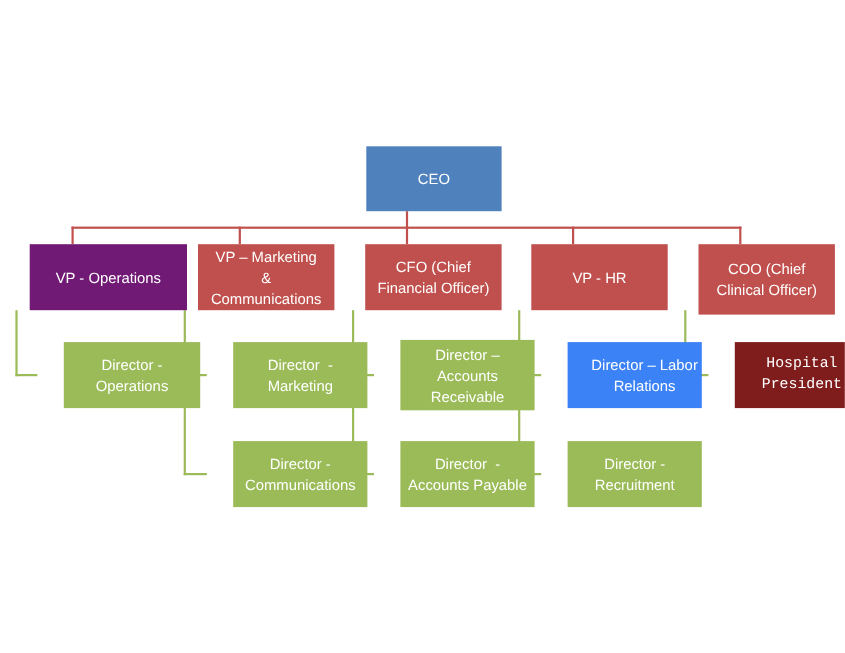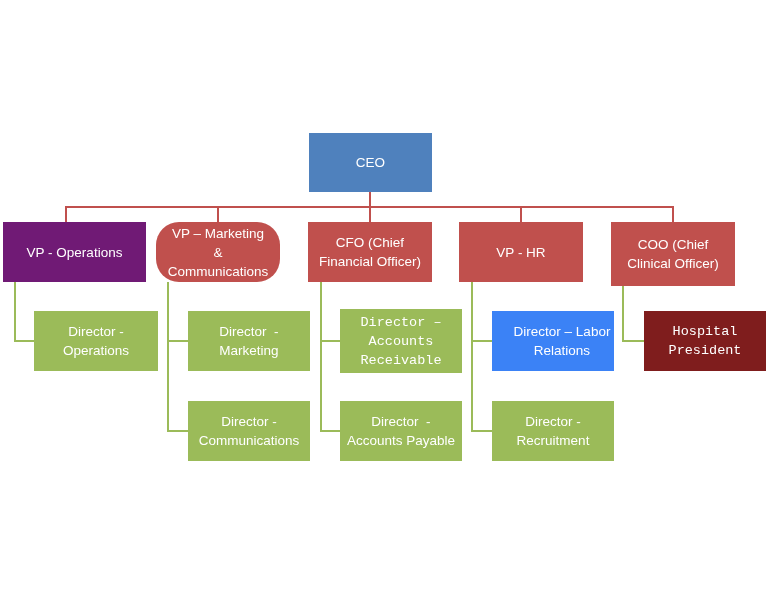--- a/index.html
+++ b/index.html
@@ -18,20 +18,21 @@
     display:flex;
     align-items:center;
     justify-content:center;
     text-align:center;
     color:#ffffff;
     font-size:13.5px;
     line-height:19px;
     white-space:pre-wrap;
     box-sizing:border-box;
     padding:1px 2px;
+    margin-left:24px;
   }
   .connector{
     position:absolute;
   }
 </style>
 </head>
 <body>
 
 <div class="stage">
     <div class="connector" style="left: 369px; top: 192px; width: 2px; height: 30px; background: rgb(192, 80, 77);"></div>
@@ -48,33 +49,33 @@
     <div class="connector" style="left: 320px; top: 282px; width: 2px; height: 150px; background: rgb(155, 187, 89);"></div>
     <div class="connector" style="left: 320px; top: 340px; width: 20px; height: 2px; background: rgb(155, 187, 89);"></div>
     <div class="connector" style="left: 320px; top: 430px; width: 20px; height: 2px; background: rgb(155, 187, 89);"></div>
     <div class="connector" style="left: 471px; top: 282px; width: 2px; height: 150px; background: rgb(155, 187, 89);"></div>
     <div class="connector" style="left: 471px; top: 340px; width: 21px; height: 2px; background: rgb(155, 187, 89);"></div>
     <div class="connector" style="left: 471px; top: 430px; width: 21px; height: 2px; background: rgb(155, 187, 89);"></div>
     <div class="connector" style="left: 622px; top: 282px; width: 2px; height: 60px; background: rgb(155, 187, 89);"></div>
     <div class="connector" style="left: 622px; top: 340px; width: 22px; height: 2px; background: rgb(155, 187, 89);"></div>
     <div class="org-node" style="left: 309px; top: 133px; width: 123px; height: 59px; background: rgb(79, 129, 189);">CEO</div>
     <div class="org-node" style="left: 3px; top: 222px; width: 143px; height: 60px; background: #701a75;">VP - Operations</div>
-    <div class="org-node" style="left: 156px; top: 222px; width: 124px; height: 60px; background: rgb(192, 80, 77); border-radius: 23px;">VP – Marketing
+    <div class="org-node" style="left: 156px; top: 222px; width: 124px; height: 60px; background: rgb(192, 80, 77);">VP – Marketing
 &amp;
 Communications</div>
     <div class="org-node" style="left: 459px; top: 222px; width: 124px; height: 60px; background: rgb(192, 80, 77);">VP - HR</div>
     <div class="org-node" style="left: 308px; top: 222px; width: 124px; height: 60px; background: rgb(192, 80, 77);">CFO (Chief
 Financial Officer)</div>
     <div class="org-node" style="left: 611px; top: 222px; width: 124px; height: 64px; background: rgb(192, 80, 77);">COO (Chief
 Clinical Officer)</div>
     <div class="org-node" style="left: 34px; top: 311px; width: 124px; height: 60px; background: rgb(155, 187, 89);">Director -
 Operations</div>
     <div class="org-node" style="left: 188px; top: 311px; width: 122px; height: 60px; background: rgb(155, 187, 89);">Director  -
 Marketing</div>
-    <div class="org-node" style="left: 340px; top: 309px; width: 122px; height: 64px; background: rgb(155, 187, 89); font-family: Liberation Mono, monospace;">Director –
+    <div class="org-node" style="left: 340px; top: 309px; width: 122px; height: 64px; background: rgb(155, 187, 89);">Director –
 Accounts
 Receivable</div>
     <div class="org-node" style="left: 492px; top: 311px; width: 122px; height: 60px; background: #3b82f6; padding-left: 20px;">Director – Labor
 Relations</div>
     <div class="org-node" style="left: 644px; top: 311px; width: 122px; height: 60px; background: #7f1d1d; font-family: Liberation Mono, monospace;">Hospital
 President</div>
     <div class="org-node" style="left: 188px; top: 401px; width: 122px; height: 60px; background: rgb(155, 187, 89);">Director -
 Communications</div>
     <div class="org-node" style="left: 340px; top: 401px; width: 122px; height: 60px; background: rgb(155, 187, 89);">Director  -
 Accounts Payable</div>

